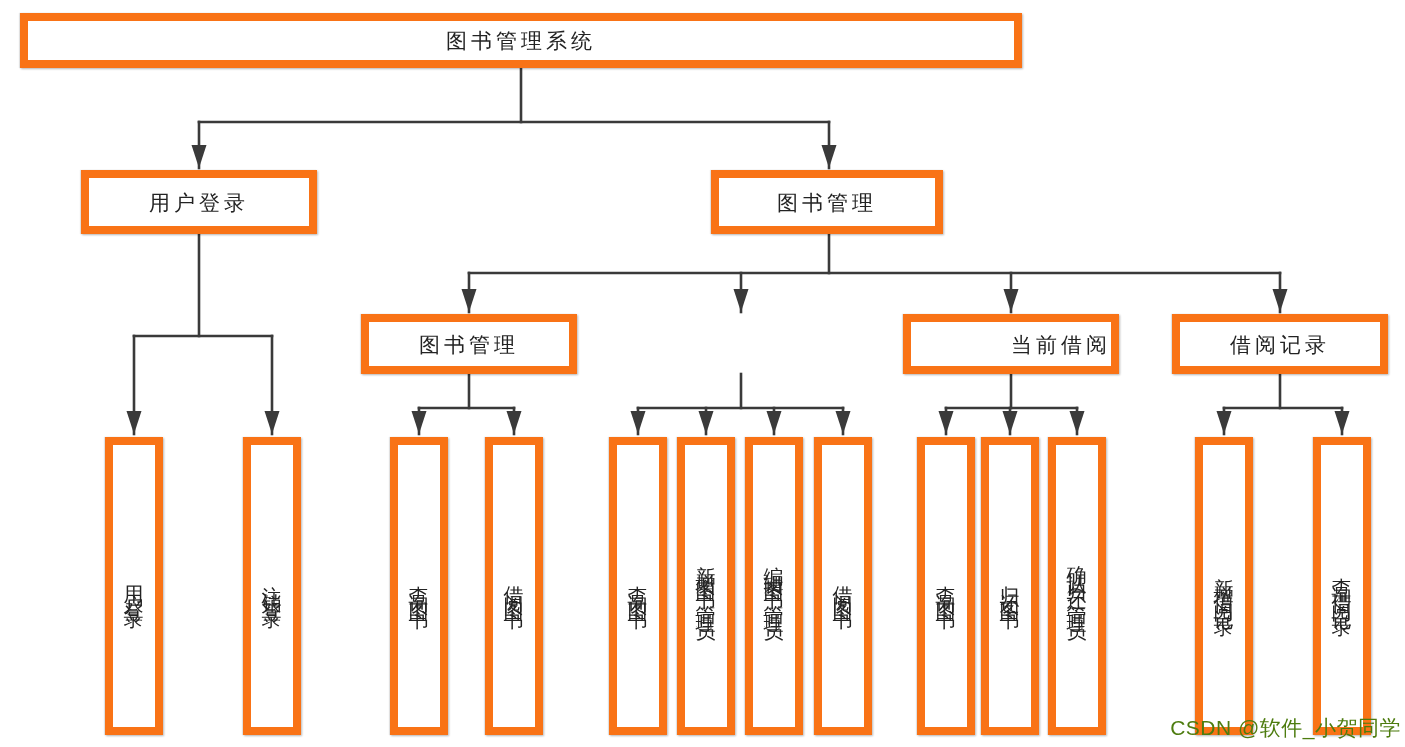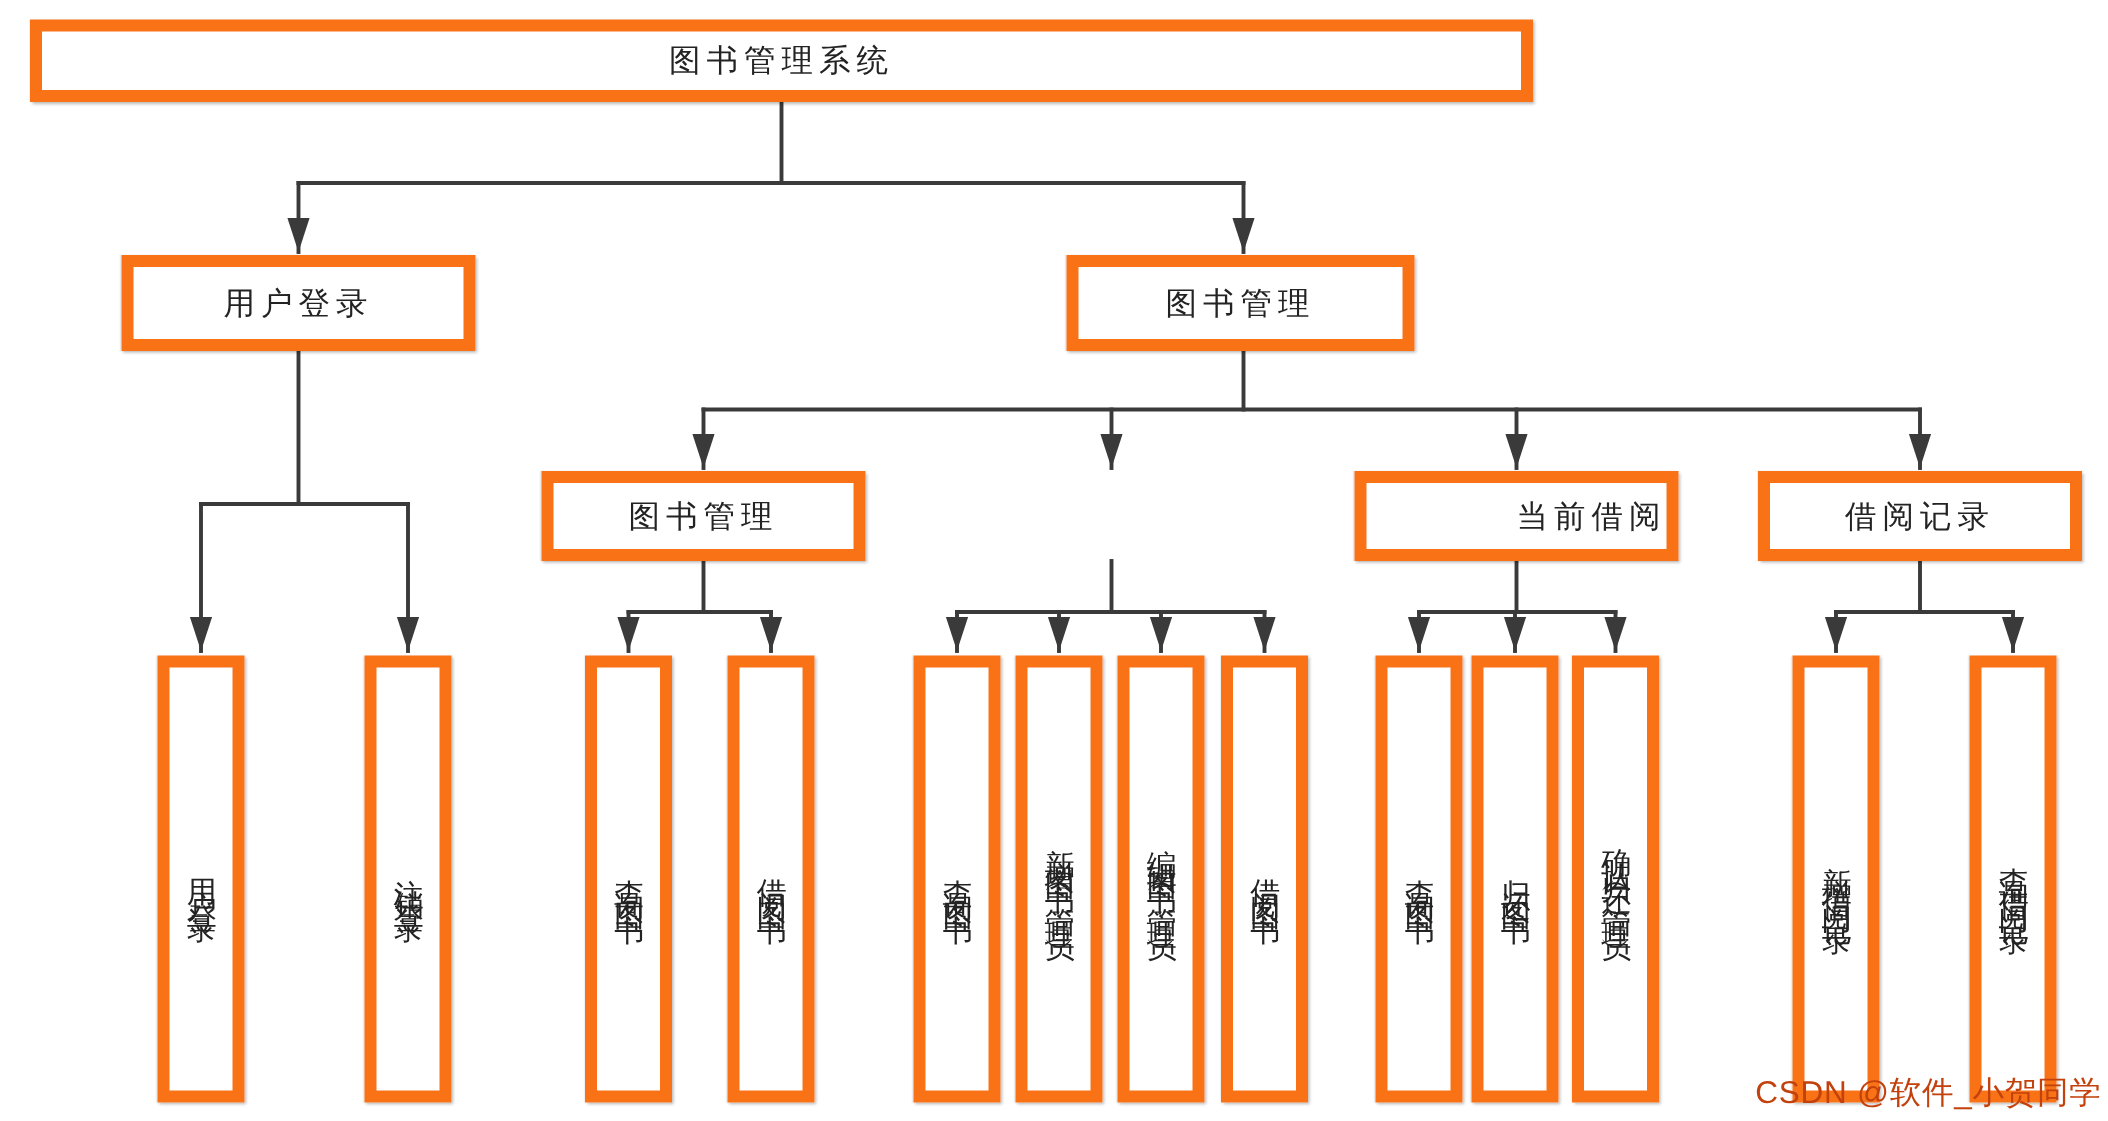--- a/index.html
+++ b/index.html
@@ -46,21 +46,21 @@
     letter-spacing: 8px;
     line-height: 1;
   }
   #watermark {
     position: absolute;
     right: 4px;
     bottom: 5px;
     z-index: 5;
     font-size: 21px;
     letter-spacing: 0.5px;
-    color: #c2410c;
+    color: #4d7c0f;
     white-space: nowrap;
   }
 </style>
 </head>
 <body>
 
 <div id="stage">
 
   <svg id="edges" width="1405" height="747" viewBox="0 0 1405 747">
     <defs>

